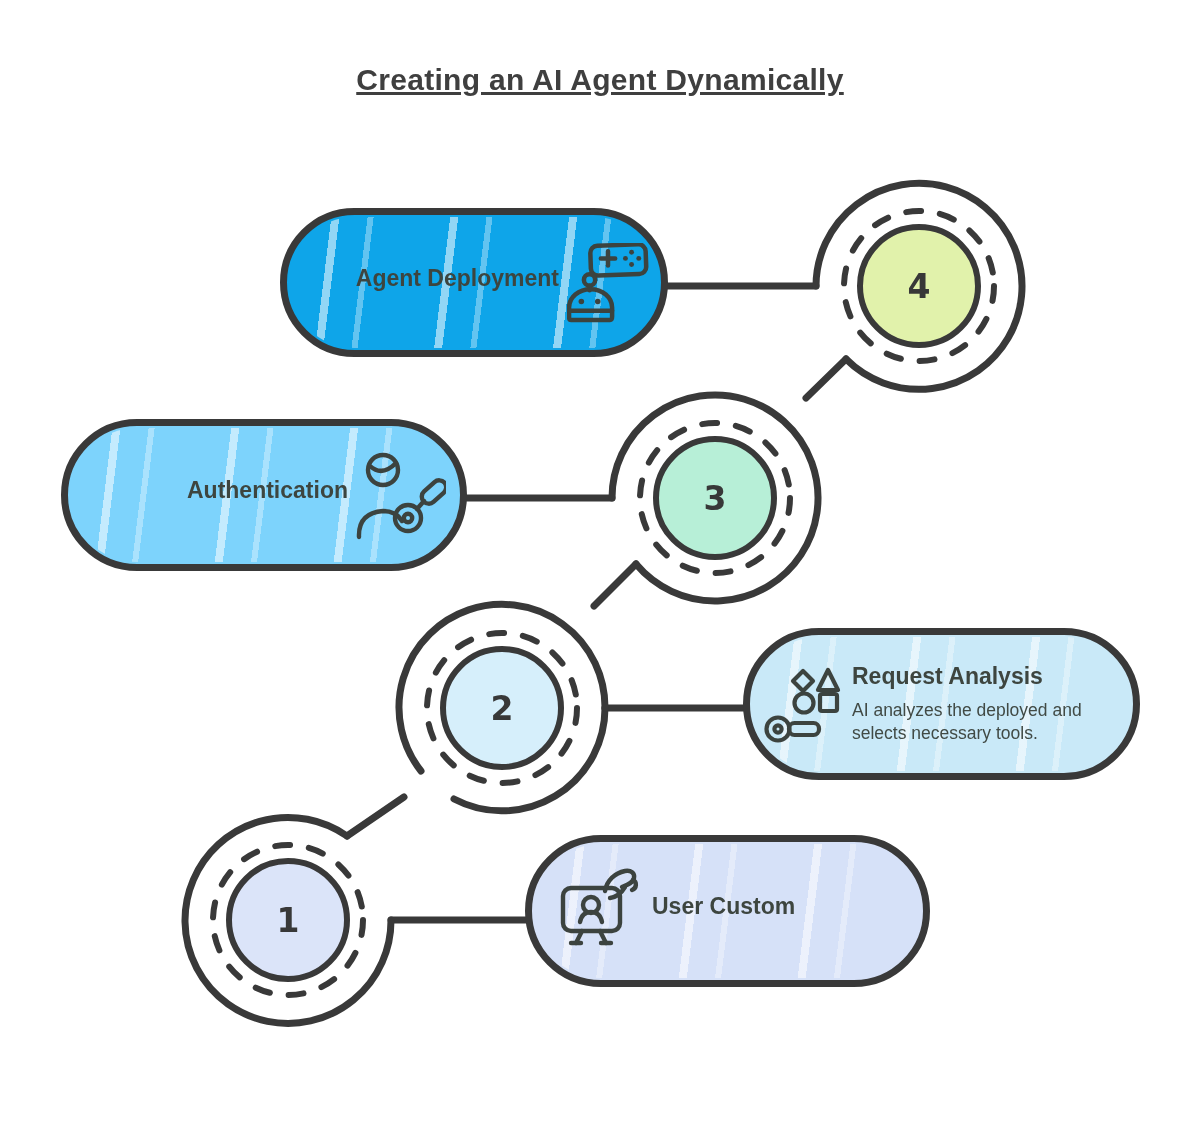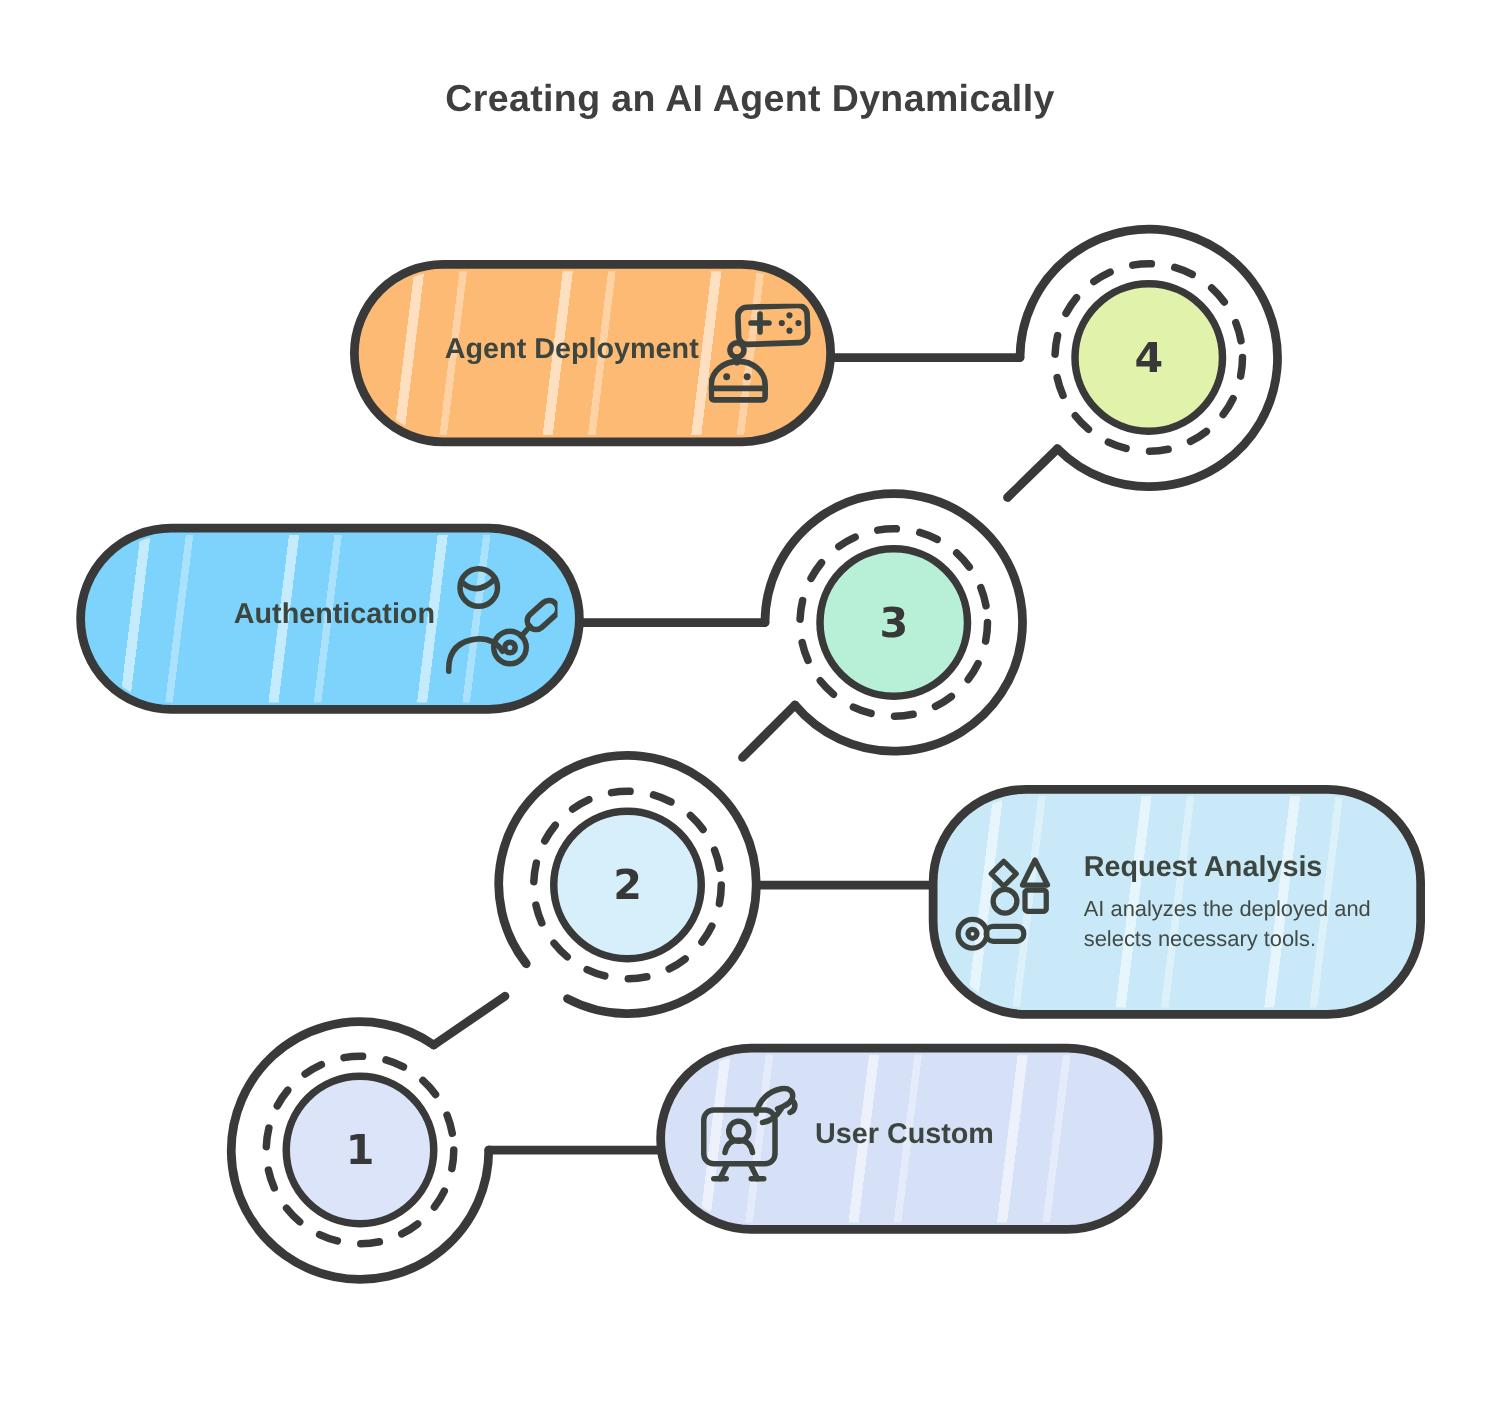--- a/index.html
+++ b/index.html
@@ -2,21 +2,21 @@
 <html><head>
 <meta charset="utf-8">
 <style>
   html,body{margin:0;padding:0;background:#ffffff;}
   .stage{
     position:relative;width:1200px;height:1140px;background:#ffffff;
     overflow:hidden;font-family:"Liberation Sans",sans-serif;
   }
   .page-title{
     position:absolute;top:63px;left:0;width:1200px;text-align:center;
-    font-size:30px;font-weight:bold;color:#3f3f3f;letter-spacing:.3px;
+    font-size:30px;font-weight:bold;color:#3f3f3f;letter-spacing:.3px;text-decoration:underline;
   }
   svg.diagram{position:absolute;left:0;top:0;}
   
   .card{
     position:absolute;display:flex;align-items:center;box-sizing:border-box;
     border:7px solid #393939;border-radius:78px;
   }
   .card::after{ 
     content:"";position:absolute;inset:2px;border-radius:70px;pointer-events:none;
     background:repeating-linear-gradient(97deg,
@@ -27,21 +27,21 @@
       rgba(255,255,255,0) 84px, rgba(255,255,255,0) 118px);
   }
   .card .tx{position:relative;z-index:2;flex:1;}
   .card .card-title{font-size:23px;font-weight:bold;color:#3d453f;margin-bottom:9px;}
   .card .card-desc{font-size:17.5px;line-height:1.33;color:#414a45;}
   .card .icon{position:relative;z-index:2;flex:0 0 auto;display:block;}
   .card-right .tx{text-align:right;}
   .card-left  .tx{text-align:left;}
   #card-ad  {left:280px;top:208px;width:388px;height:149px;padding:0 12px 0 34px;gap:8px;}
   #card-auth{left:61px; top:419px;width:406px;height:152px;padding:0 14px 0 30px;gap:8px;}
-  #card-ra  {left:743px;top:628px;width:397px;height:187px;padding:0 18px 0 12px;gap:21px;}
+  #card-ra  {left:743px;top:628px;width:397px;height:152px;padding:0 18px 0 12px;gap:6px;}
   #card-ur  {left:525px;top:835px;width:405px;height:152px;padding:0 14px 0 16px;gap:12px;}
   
   .num{
     position:absolute;transform:translate(-50%,-50%);z-index:3;
     font-family:"DejaVu Sans",sans-serif;font-size:33px;font-weight:bold;color:#383838;
   }
   .icon svg{display:block;}
 </style>
 </head>
 <body>
@@ -77,21 +77,21 @@
       <circle cx="715" cy="498" r="59" fill="#b7efd7"></circle>
       <circle cx="919" cy="286" r="59" fill="#e1f2ab"></circle>
     </g>
   </svg>
 
   <div class="num" style="left:288px;top:920px">1</div>
   <div class="num" style="left:502px;top:708px">2</div>
   <div class="num" style="left:715px;top:498px">3</div>
   <div class="num" style="left:919px;top:286px">4</div>
 
-  <div class="card card-right" id="card-ad" style="background: #fdba74;">
+  <div class="card card-right" id="card-ad" style="background: #0ea5e9;">
     <div class="tx">
       <div class="card-title">Agent Deployment</div>
     </div>
     <span class="icon">
       <svg width="82" height="80" viewBox="0 0 80 78" fill="none" stroke="#3c433f" stroke-width="4.4" stroke-linecap="round" stroke-linejoin="round">
         <rect x="23" y="2" width="54" height="29" rx="7" transform="rotate(-2 50 16)"></rect>
         <path d="M33 15 H47 M40 8 V22"></path>
         <g fill="#3c433f" stroke="none">
           <circle cx="63" cy="9" r="2.4"></circle>
             <circle cx="70" cy="15" r="2.4"></circle>

